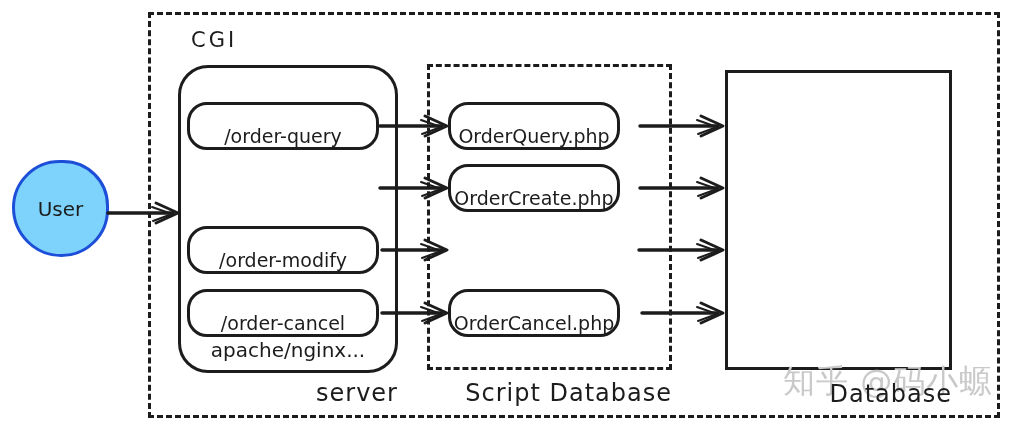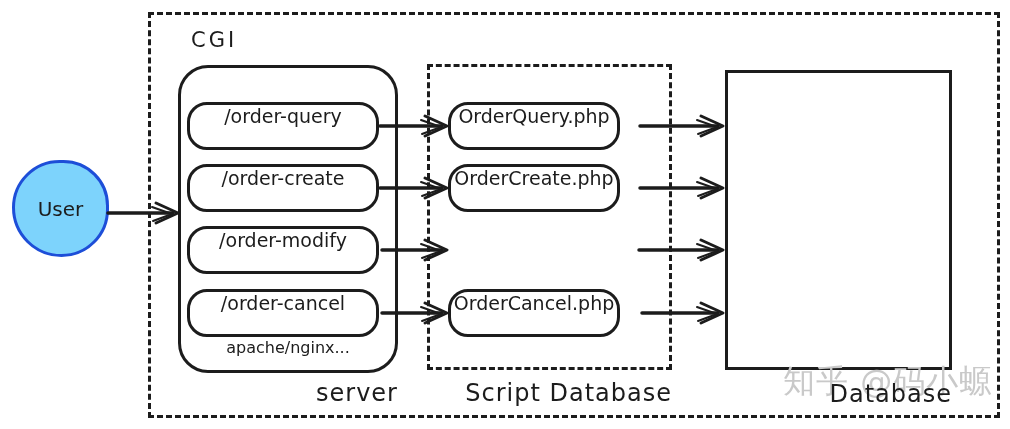--- a/index.html
+++ b/index.html
@@ -31,29 +31,29 @@
 
   
   .server-node{
     position:absolute; left:178px; top:65px; width:220px; height:308px;
     border:3px solid #1c1c1c; border-radius:30px; background:#fff; z-index:1;
   }
 
   .endpoint, .script-box{
     position:absolute; height:48px;
     border:3px solid #1c1c1c; border-radius:20px;
-    display:flex; align-items:flex-start; justify-content:center;
+    display:flex; align-items:flex-end; justify-content:center;
     font-size:19px; background:#fff; z-index:2; white-space:nowrap;
   }
   .endpoint{ left:187px; width:192px; }
   .ep-0{ top:102px; } .ep-1{ top:164px; } .ep-2{ top:226px; } .ep-3{ top:289px; }
 
   .engine-label{
     position:absolute; left:178px; top:338px; width:220px;
-    text-align:center; font-size:16px; z-index:2;
+    text-align:center; font-size:20px; z-index:2;
   }
 
   
   .runtime-boundary{
     position:absolute; left:427px; top:64px; width:245px; height:306px;
     border:3px dashed #1c1c1c; z-index:1;
   }
   .script-box{ left:448px; width:172px; }
   .sc-0{ top:102px; } .sc-1{ top:164px; } .sc-2{ top:226px; } .sc-3{ top:289px; }
 
@@ -97,23 +97,20 @@
   <div class="cgi-label">CGI</div>
 
   <div class="user-node">
     <span>User</span>
   </div>
 
   <div class="server-node"></div>
 
   <div class="endpoint ep-0">
     <span>/order-query</span>
-  </div>
-  <div class="endpoint ep-1">
-    <span>/order-create</span>
   </div>
   <div class="endpoint ep-2">
     <span>/order-modify</span>
   </div>
   <div class="endpoint ep-3">
     <span>/order-cancel</span>
   </div>
 
   <div class="engine-label">apache/nginx...</div>
   <div class="caption caption-server">server</div>

